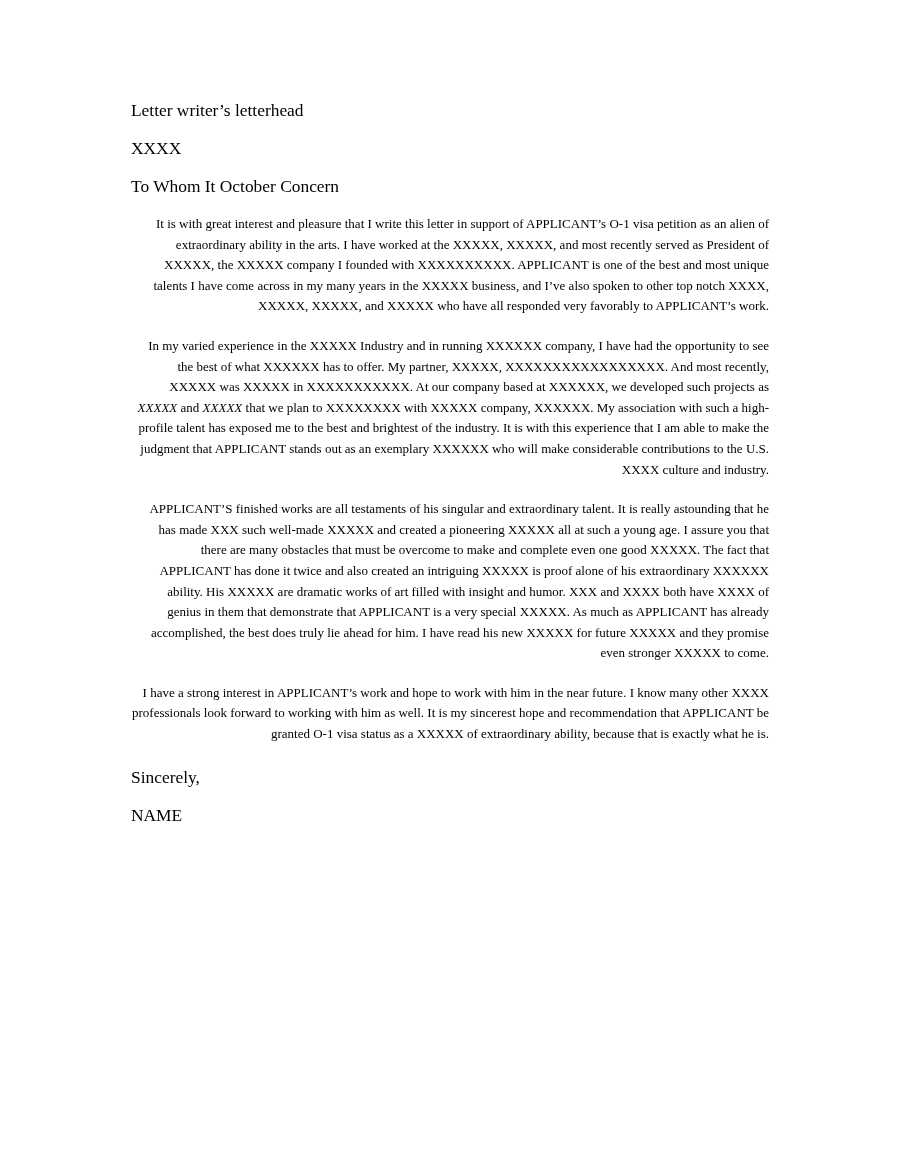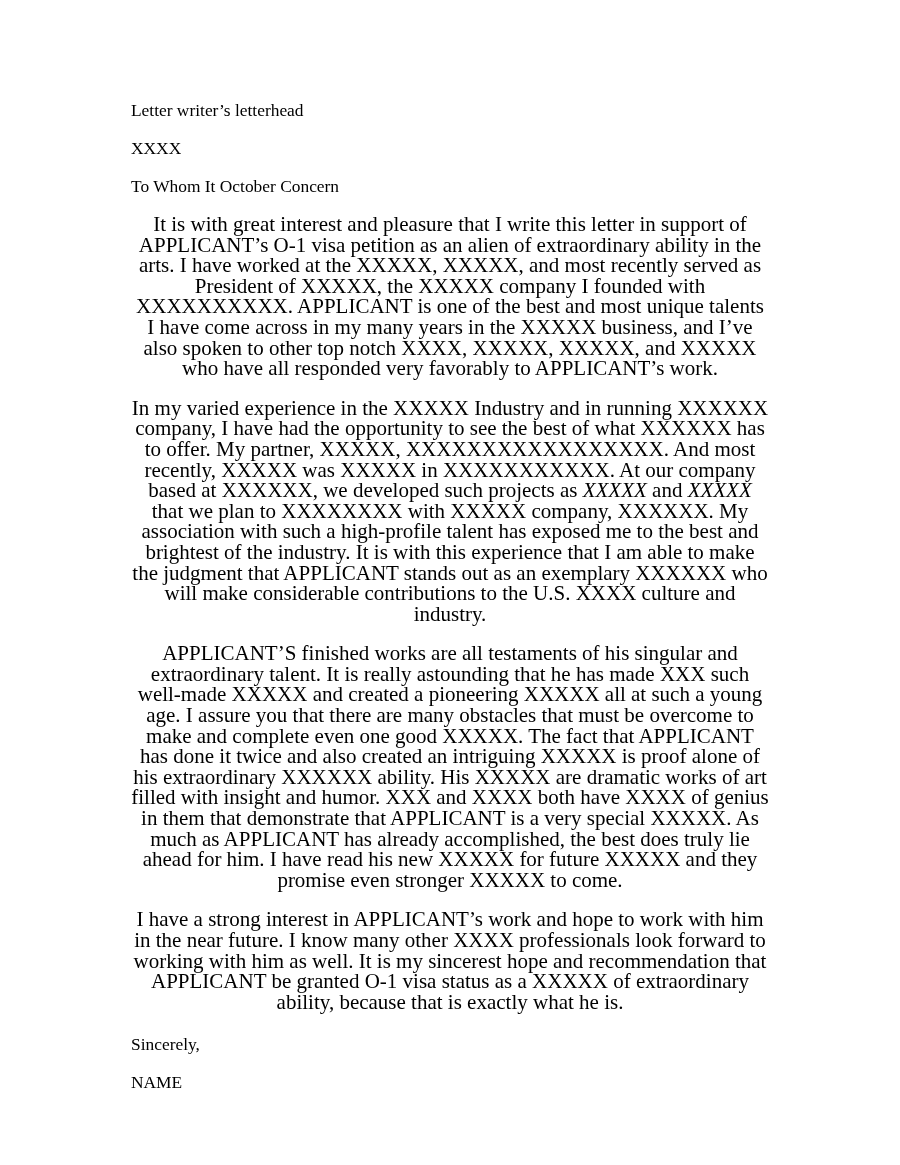--- a/index.html
+++ b/index.html
@@ -32,24 +32,24 @@
   .head-line {
     font-size: 17.4px;
     line-height: 20px;
     margin: 0 0 18px 0;
     white-space: nowrap;
   }
   .head-line.first {
     margin-top: 0;
   }
   p.para {
-    font-size: 21px;
+    font-size: 13px;
     line-height: 20.6px;
     margin: 17px 0 19px 0;
-    text-align: center;
+    text-align: right;
     hyphens: none;
   }
   .closing {
     font-size: 17.4px;
     line-height: 20px;
     margin: 0 0 18px 0;
   }
   .closing.sig-name {
     margin-bottom: 16px;
   }

